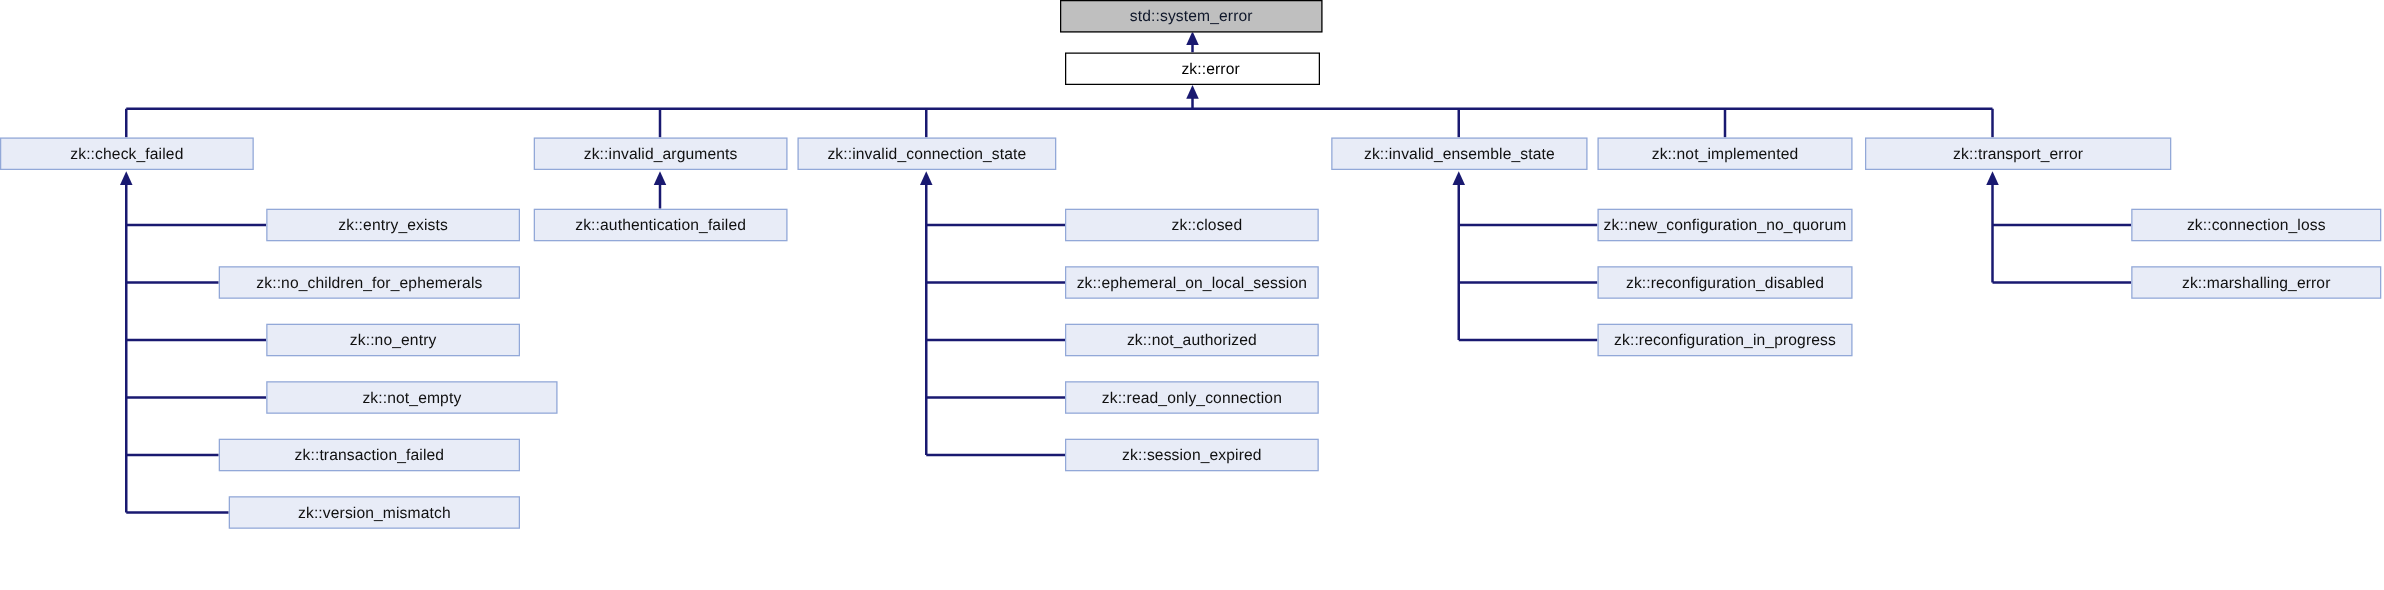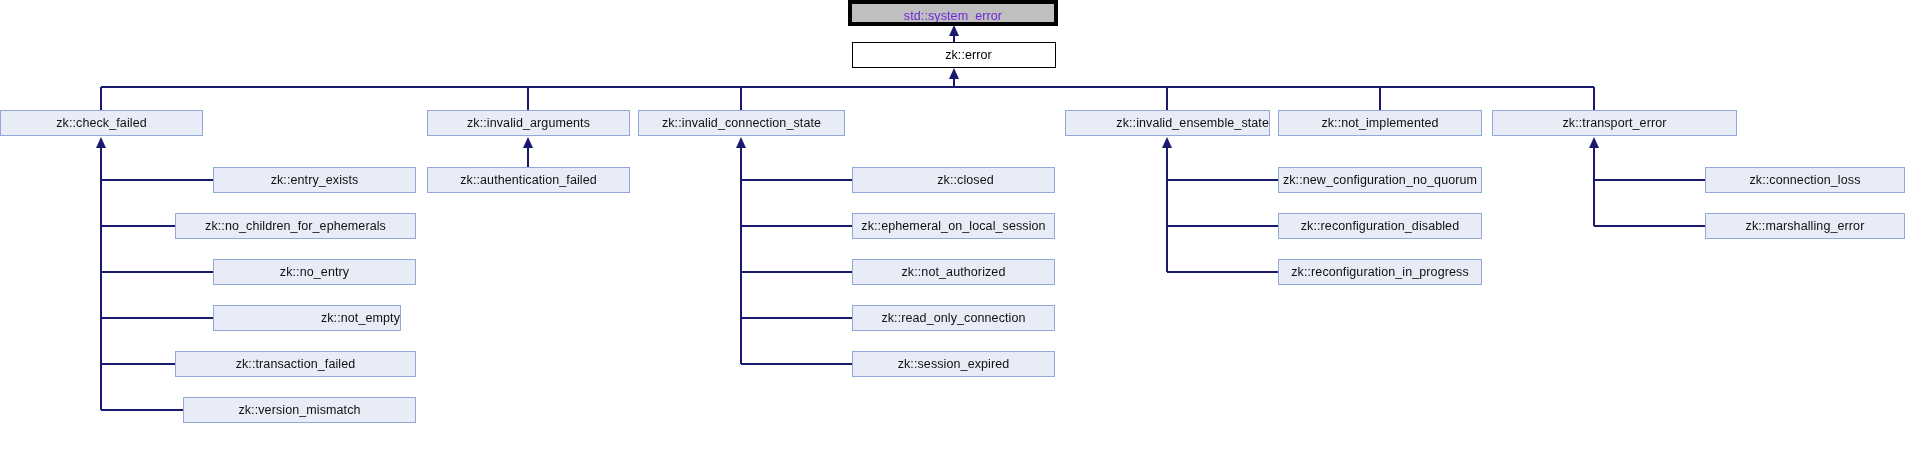--- a/index.html
+++ b/index.html
@@ -30,22 +30,22 @@
     line-height: 24px;
     text-align: center;
     font-size: 12.5px;
     color: #101010;
     white-space: nowrap;
     overflow: hidden;
     letter-spacing: 0.1px;
   }
   .node.root {
     background: #bfbfbf;
-    border: 4px solid #000000;
-    color: #6d28d9;
+    border: 1px solid #000000;
+    color: #0f172a;
   }
   .node.base {
     background: #ffffff;
     border: 1px solid #000000;
     color: #000000;
   }
   .node.derived {
     background: #e8ecf7;
     border: 1px solid #92a8d8;
     color: #101010;
@@ -119,28 +119,28 @@
     </g>
   </svg>
 
   <div class="node root" style="left:848px; top:0px; width:210px;">std::system_error</div>
 
   <div class="node base" style="left:852px; top:42px; width:204px;padding-left:29px;">zk::error</div>
 
   <div class="node derived" style="left:0px; top:110px; width:203px;">zk::check_failed</div>
   <div class="node derived" style="left:427px; top:110px; width:203px;">zk::invalid_arguments</div>
   <div class="node derived" style="left:638px; top:110px; width:207px;">zk::invalid_connection_state</div>
-  <div class="node derived" style="left:1065px; top:110px; width:205px;text-align:right;">zk::invalid_ensemble_state</div>
+  <div class="node derived" style="left:1065px; top:110px; width:205px;">zk::invalid_ensemble_state</div>
   <div class="node derived" style="left:1278px; top:110px; width:204px;">zk::not_implemented</div>
   <div class="node derived" style="left:1492px; top:110px; width:245px;">zk::transport_error</div>
 
   <div class="node derived" style="left:213px; top:167px; width:203px;">zk::entry_exists</div>
   <div class="node derived" style="left:175px; top:213px; width:241px;">zk::no_children_for_ephemerals</div>
   <div class="node derived" style="left:213px; top:259px; width:203px;">zk::no_entry</div>
-  <div class="node derived" style="left:213px; top:305px; width:188px;text-align:right;">zk::not_empty</div>
+  <div class="node derived" style="left:213px; top:305px; width:233px;">zk::not_empty</div>
   <div class="node derived" style="left:175px; top:351px; width:241px;">zk::transaction_failed</div>
   <div class="node derived" style="left:183px; top:397px; width:233px;">zk::version_mismatch</div>
 
   <div class="node derived" style="left:427px; top:167px; width:203px;">zk::authentication_failed</div>
 
   <div class="node derived" style="left:852px; top:167px; width:203px;padding-left:24px;">zk::closed</div>
   <div class="node derived" style="left:852px; top:213px; width:203px;">zk::ephemeral_on_local_session</div>
   <div class="node derived" style="left:852px; top:259px; width:203px;">zk::not_authorized</div>
   <div class="node derived" style="left:852px; top:305px; width:203px;">zk::read_only_connection</div>
   <div class="node derived" style="left:852px; top:351px; width:203px;">zk::session_expired</div>

